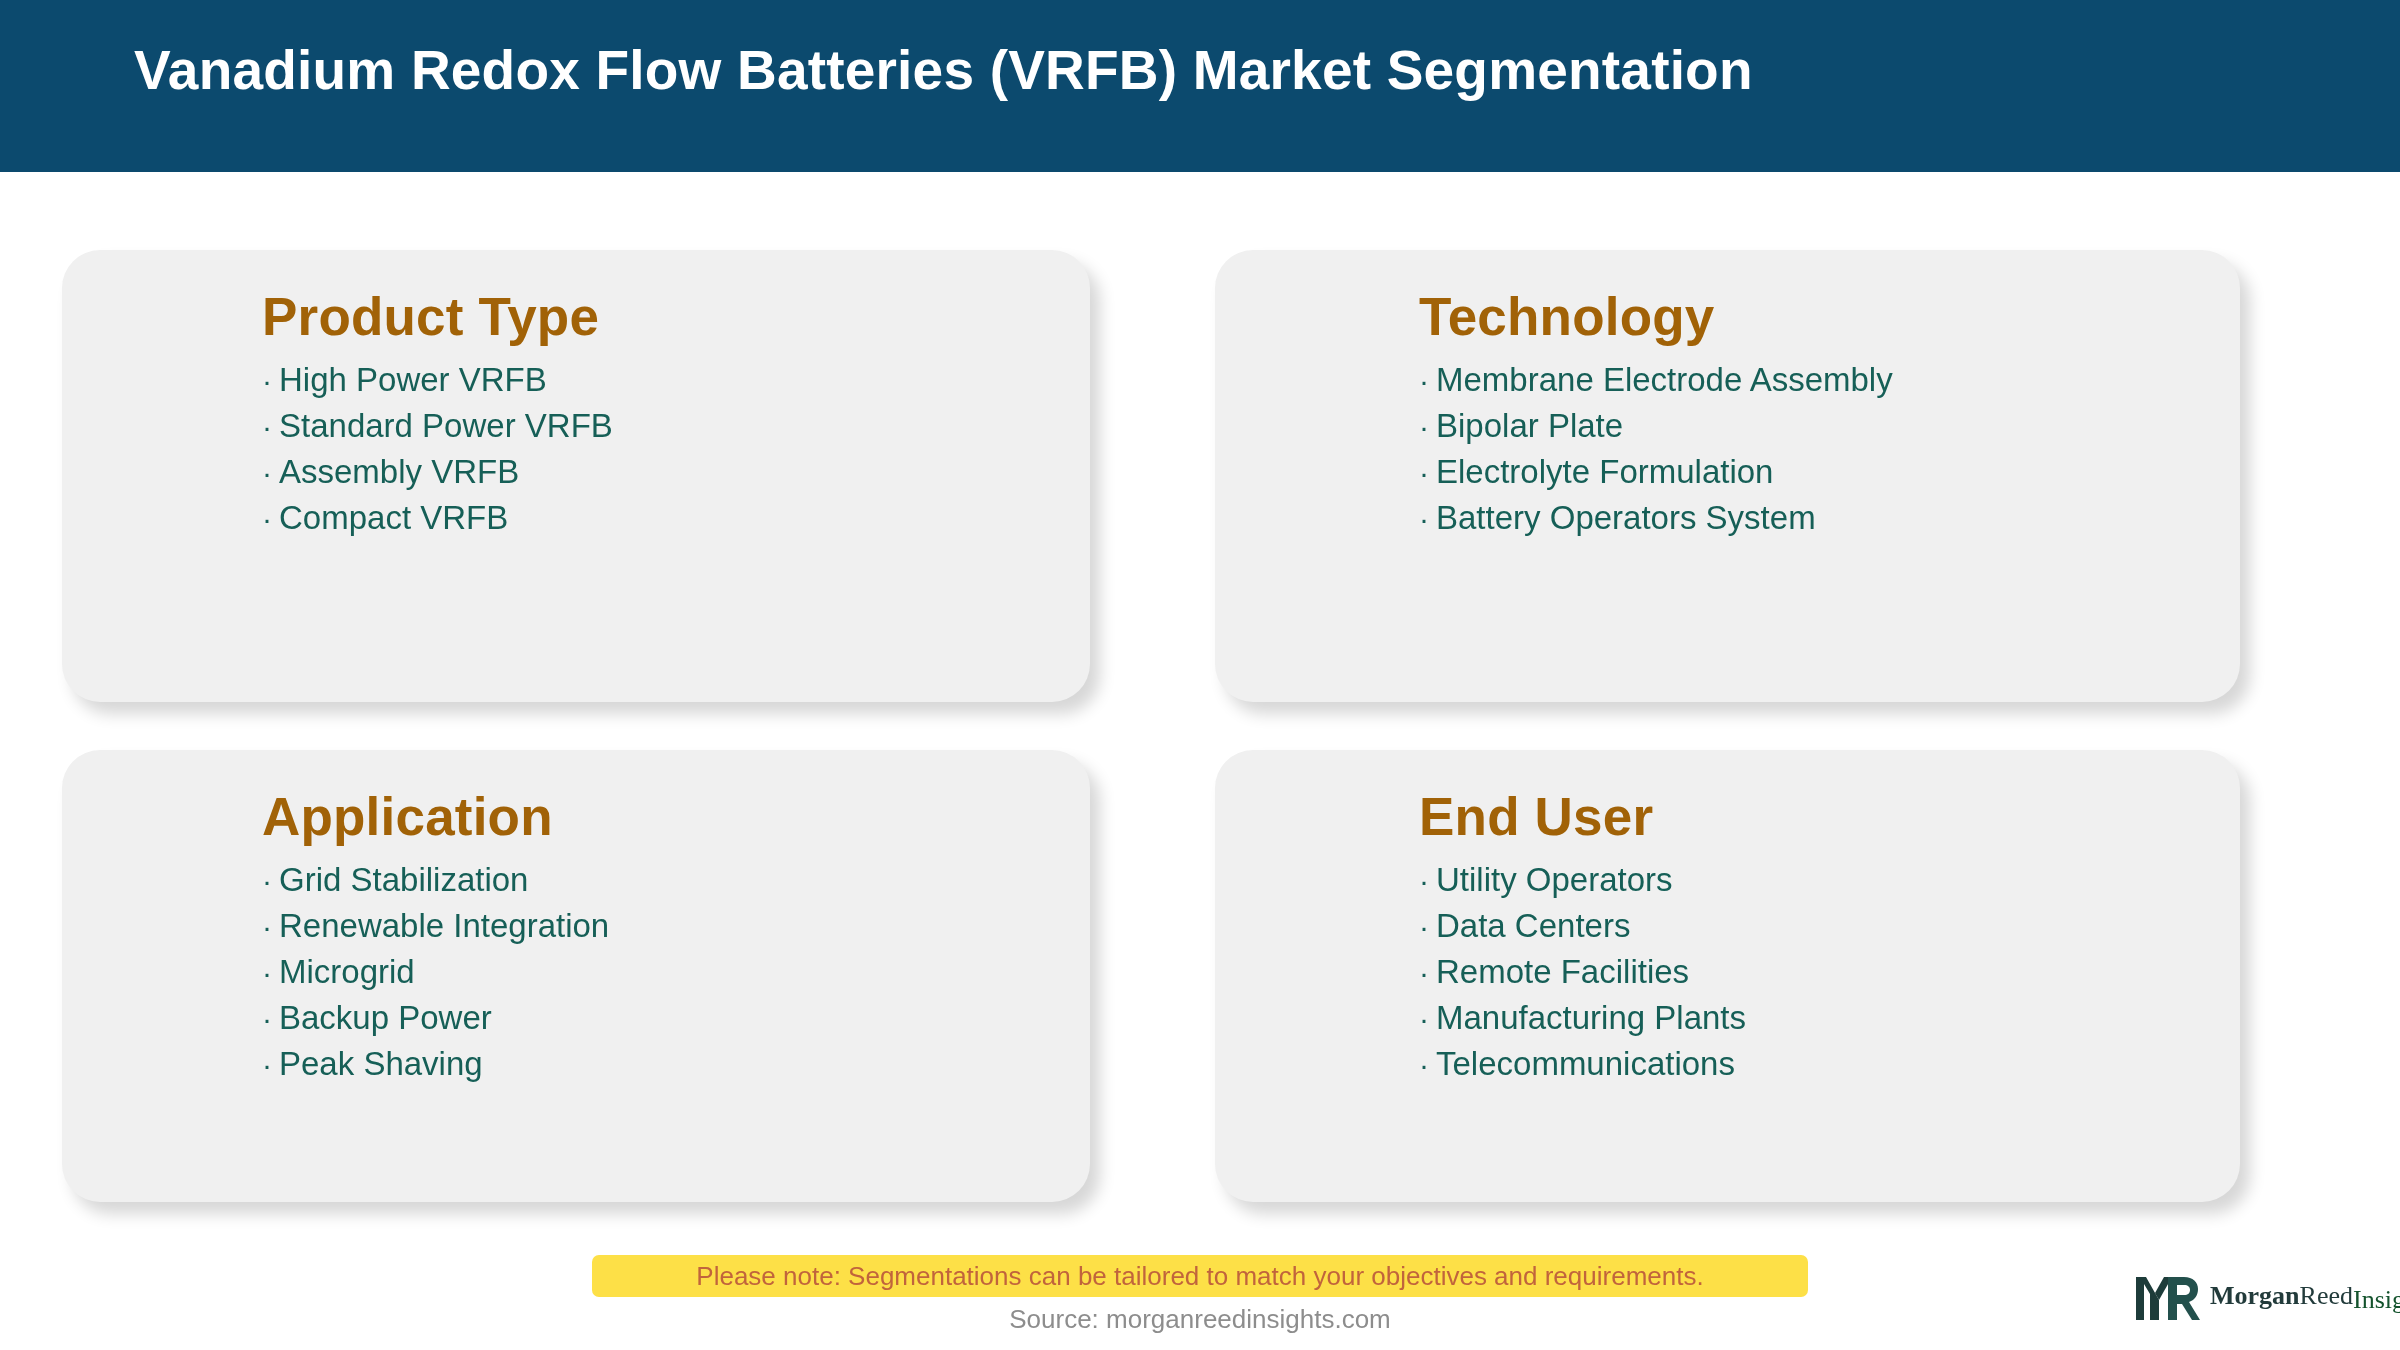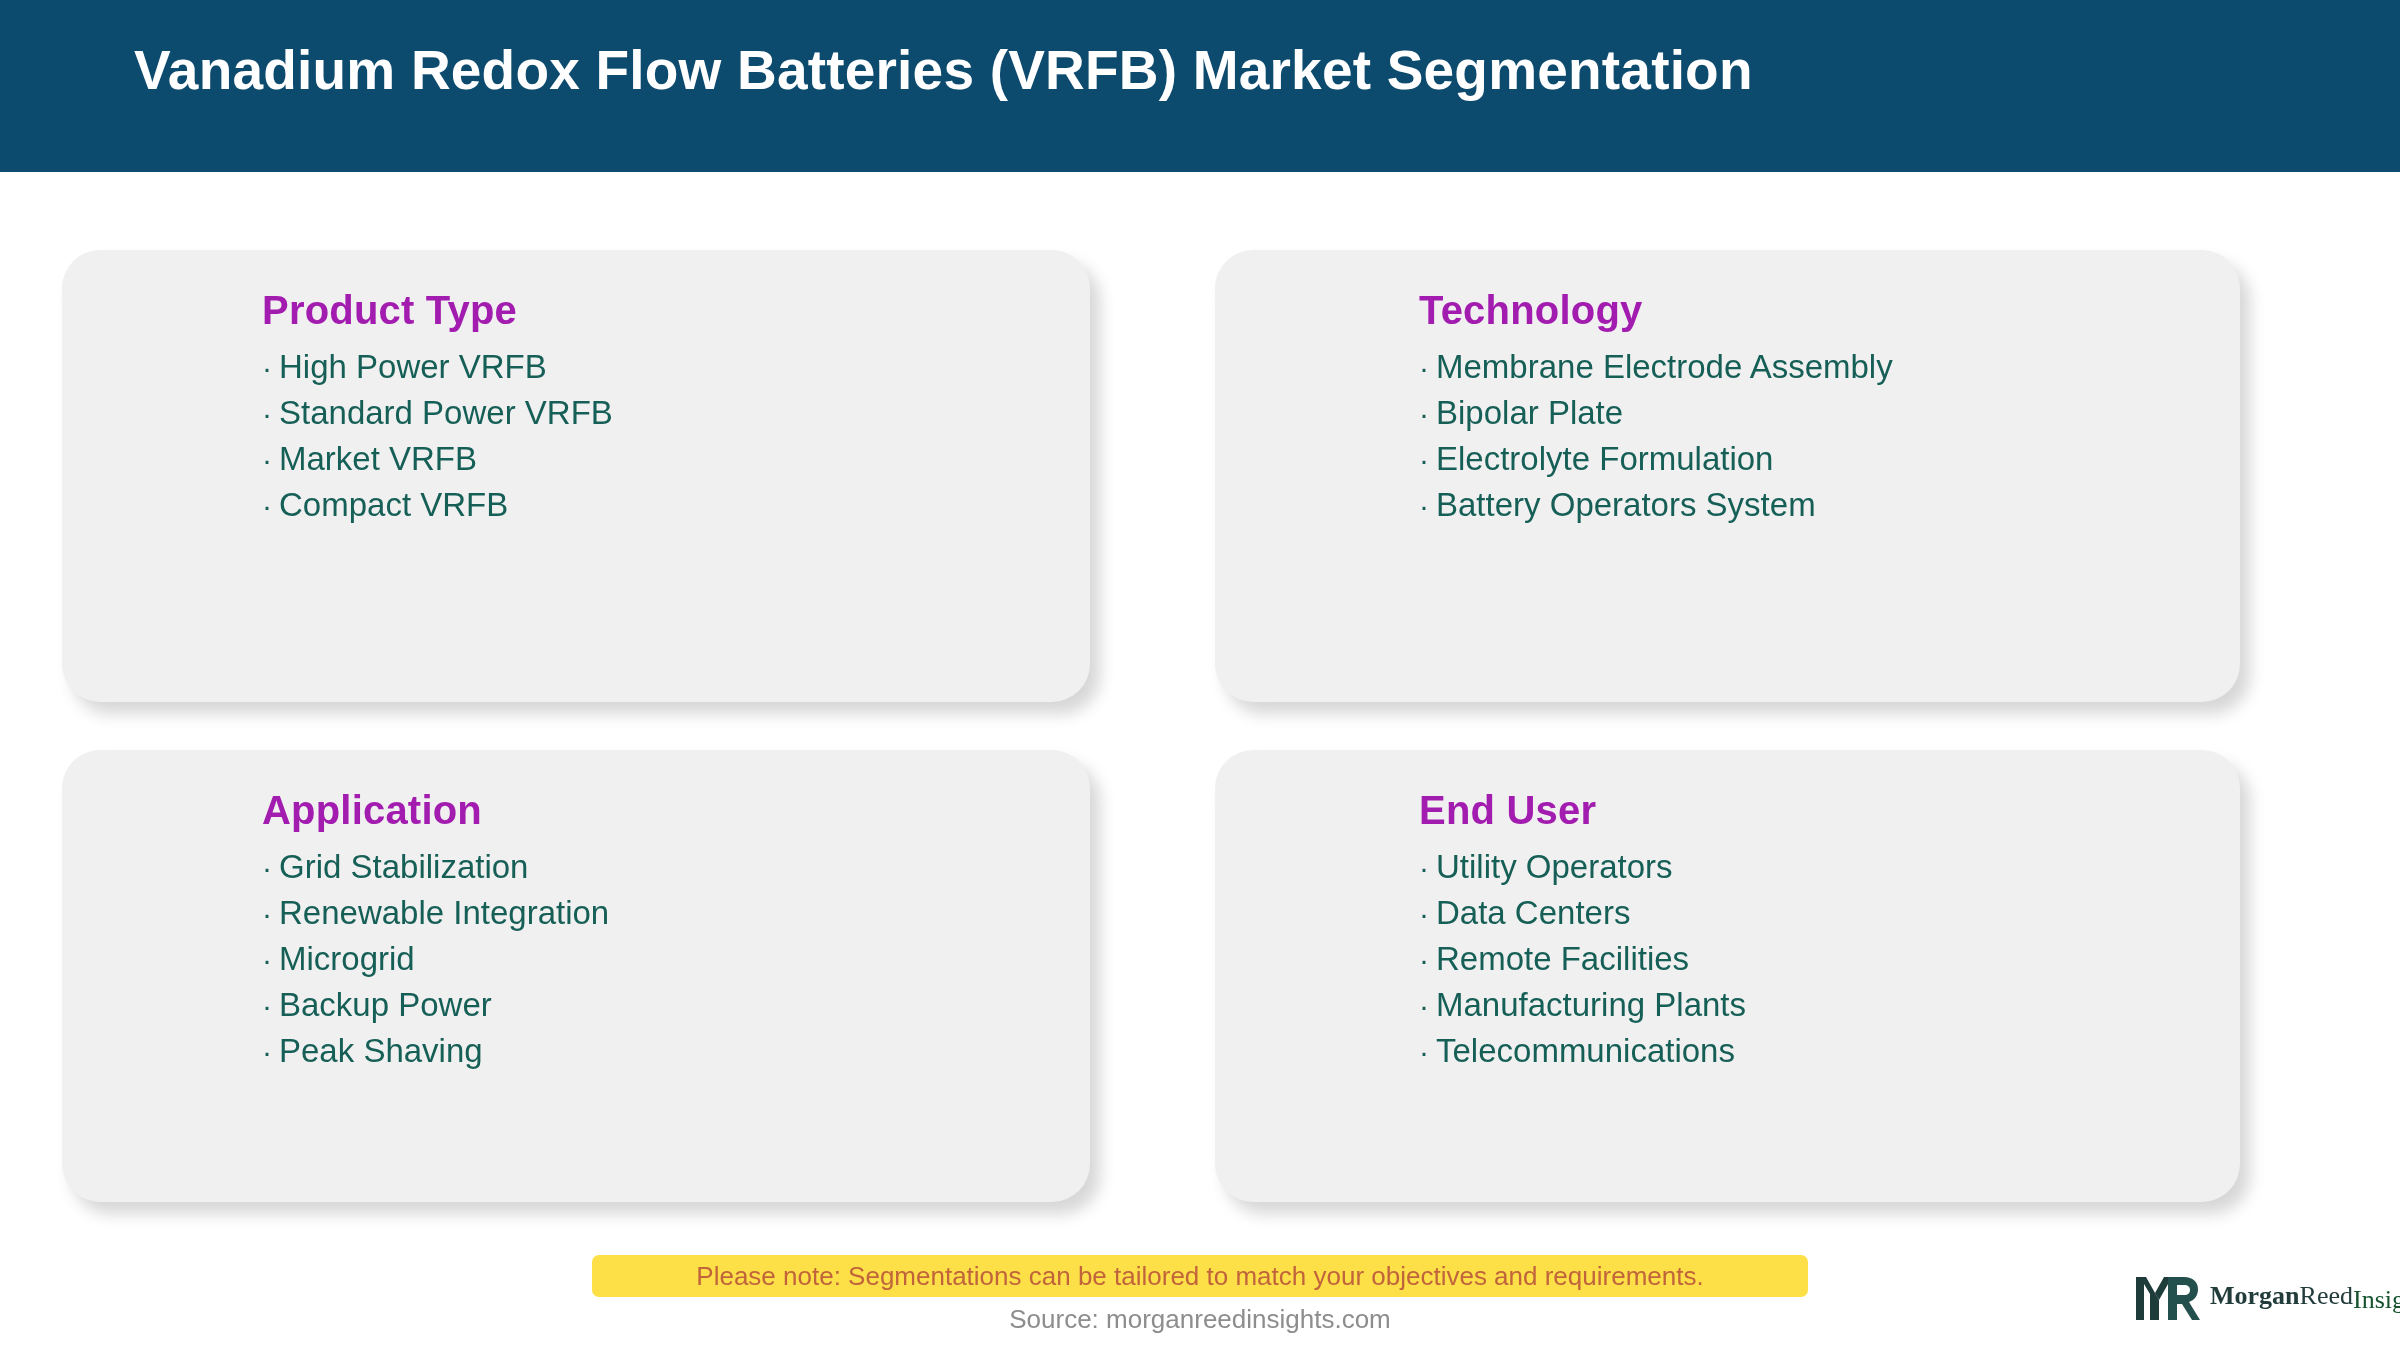--- a/index.html
+++ b/index.html
@@ -59,23 +59,23 @@
   .card-inner {
     position: absolute;
     left: 200px;
     top: 40px;
     right: 40px;
   }
   .card-1 .card-inner,
   .card-3 .card-inner { left: 204px; }
 
   .card-heading {
-    font-size: 40px;
+    font-size: 53px;
     font-weight: bold;
-    color: #a21caf;
+    color: #a16207;
     line-height: 1.0;
     margin: 0 0 20px 0;
     letter-spacing: 0.2px;
     white-space: nowrap;
   }
   .card-list {
     list-style: none;
     margin: 0;
     padding: 0;
   }
@@ -167,21 +167,21 @@
 </div>
 
 <div class="cards-area">
 
   <div class="card card-0">
     <div class="card-inner">
       <div class="card-heading">Product Type</div>
       <ul class="card-list">
         <li><span class="bullet-glyph">·</span><span>High Power VRFB</span></li>
         <li><span class="bullet-glyph">·</span><span>Standard Power VRFB</span></li>
-        <li><span class="bullet-glyph">·</span><span>Market VRFB</span></li>
+        <li><span class="bullet-glyph">·</span><span>Assembly VRFB</span></li>
         <li><span class="bullet-glyph">·</span><span>Compact VRFB</span></li>
       </ul>
     </div>
   </div>
 
   <div class="card card-1">
     <div class="card-inner">
       <div class="card-heading">Technology</div>
       <ul class="card-list">
         <li><span class="bullet-glyph">·</span><span>Membrane Electrode Assembly</span></li>

